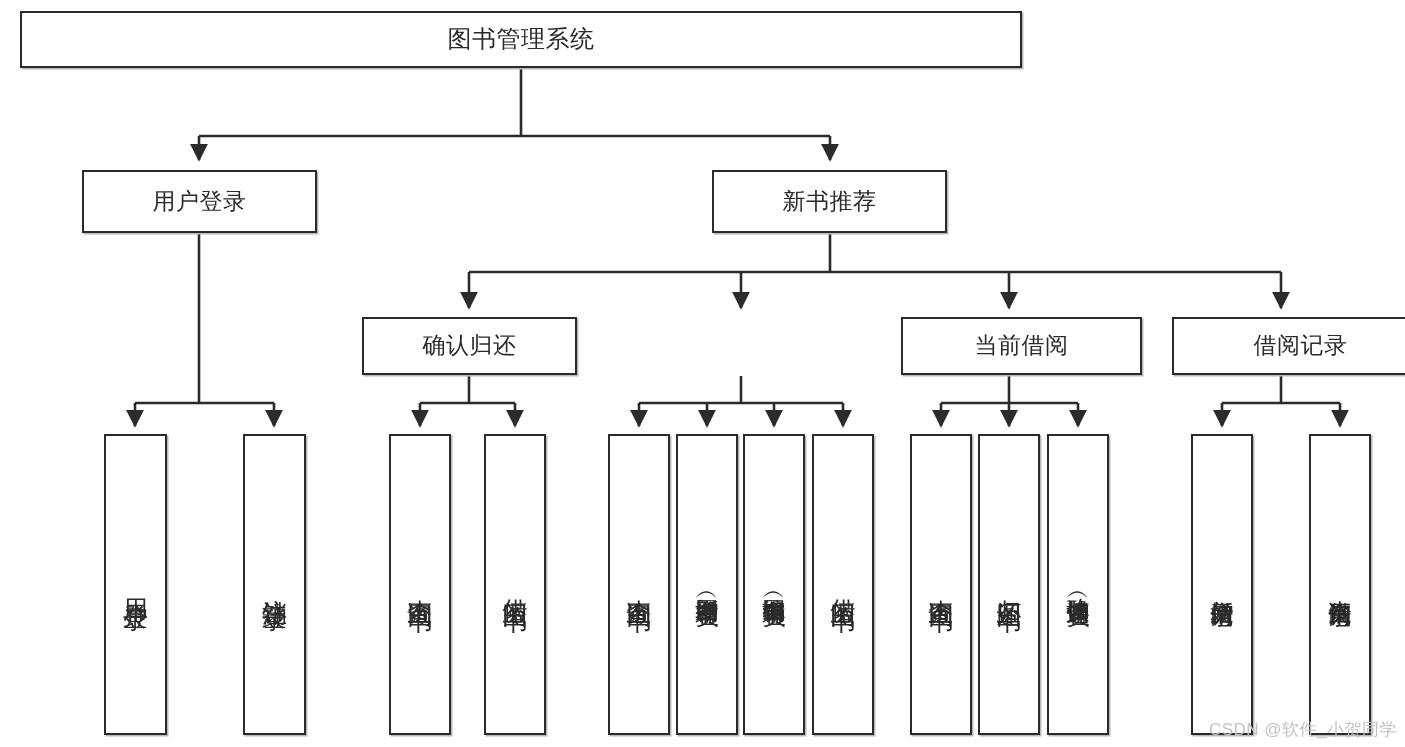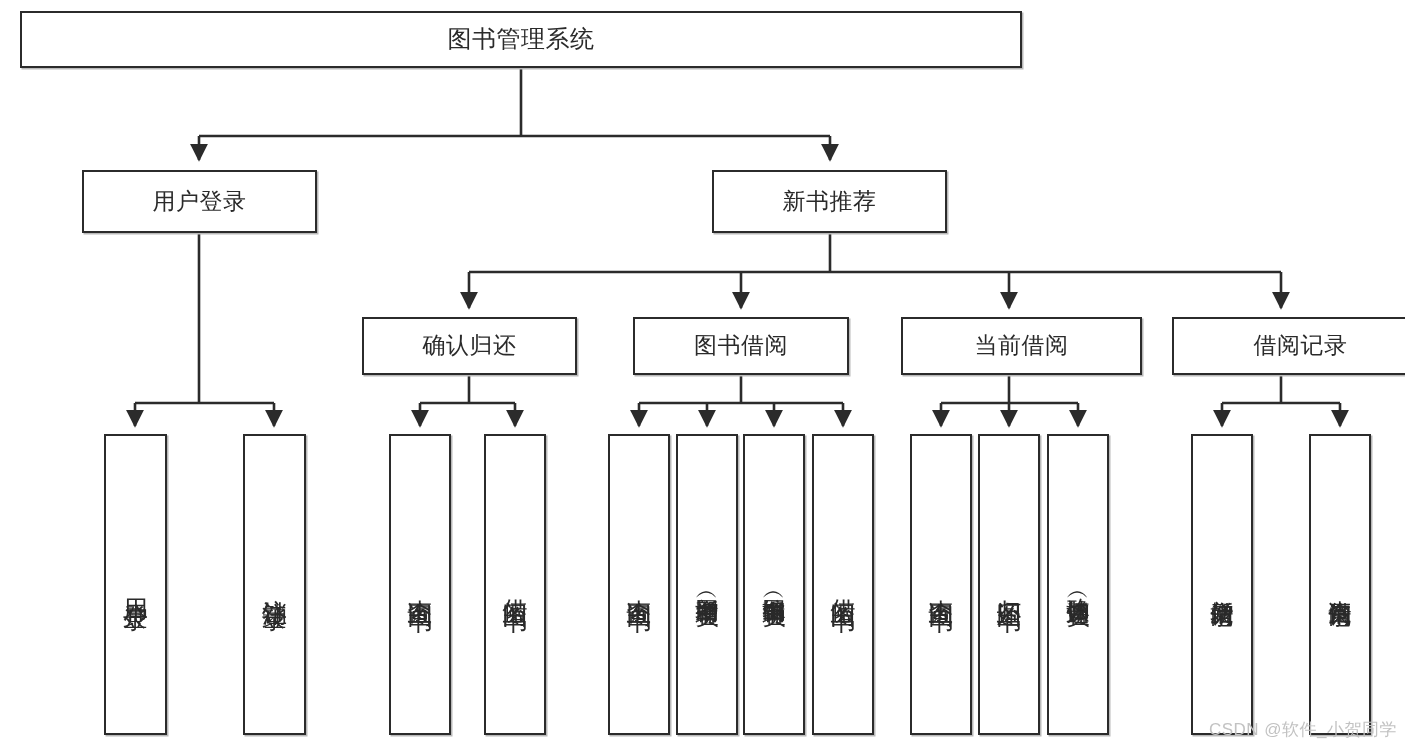--- a/index.html
+++ b/index.html
@@ -144,23 +144,20 @@
   <div class="node h" style="left:82px; top:170px; width:235px; height:63px;">
     <span class="txt">用户登录</span>
   </div>
   <div class="node h" style="left:712px; top:170px; width:235px; height:63px;">
     <span class="txt">新书推荐</span>
   </div>
 
   <div class="node h" style="left:362px; top:317px; width:215px; height:58px;">
     <span class="txt">确认归还</span>
   </div>
-  <div class="node h" style="left:633px; top:317px; width:216px; height:58px;">
-    <span class="txt">图书借阅</span>
-  </div>
   <div class="node h" style="left:901px; top:317px; width:241px; height:58px;">
     <span class="txt">当前借阅</span>
   </div>
   <div class="node h" style="left:1172px; top:317px; width:257px; height:58px;">
     <span class="txt">借阅记录</span>
   </div>
 
   <div class="node v" style="left:104px; top:434px; width:63px; height:301px;">
     <span class="txt">用户登录</span>
   </div>

